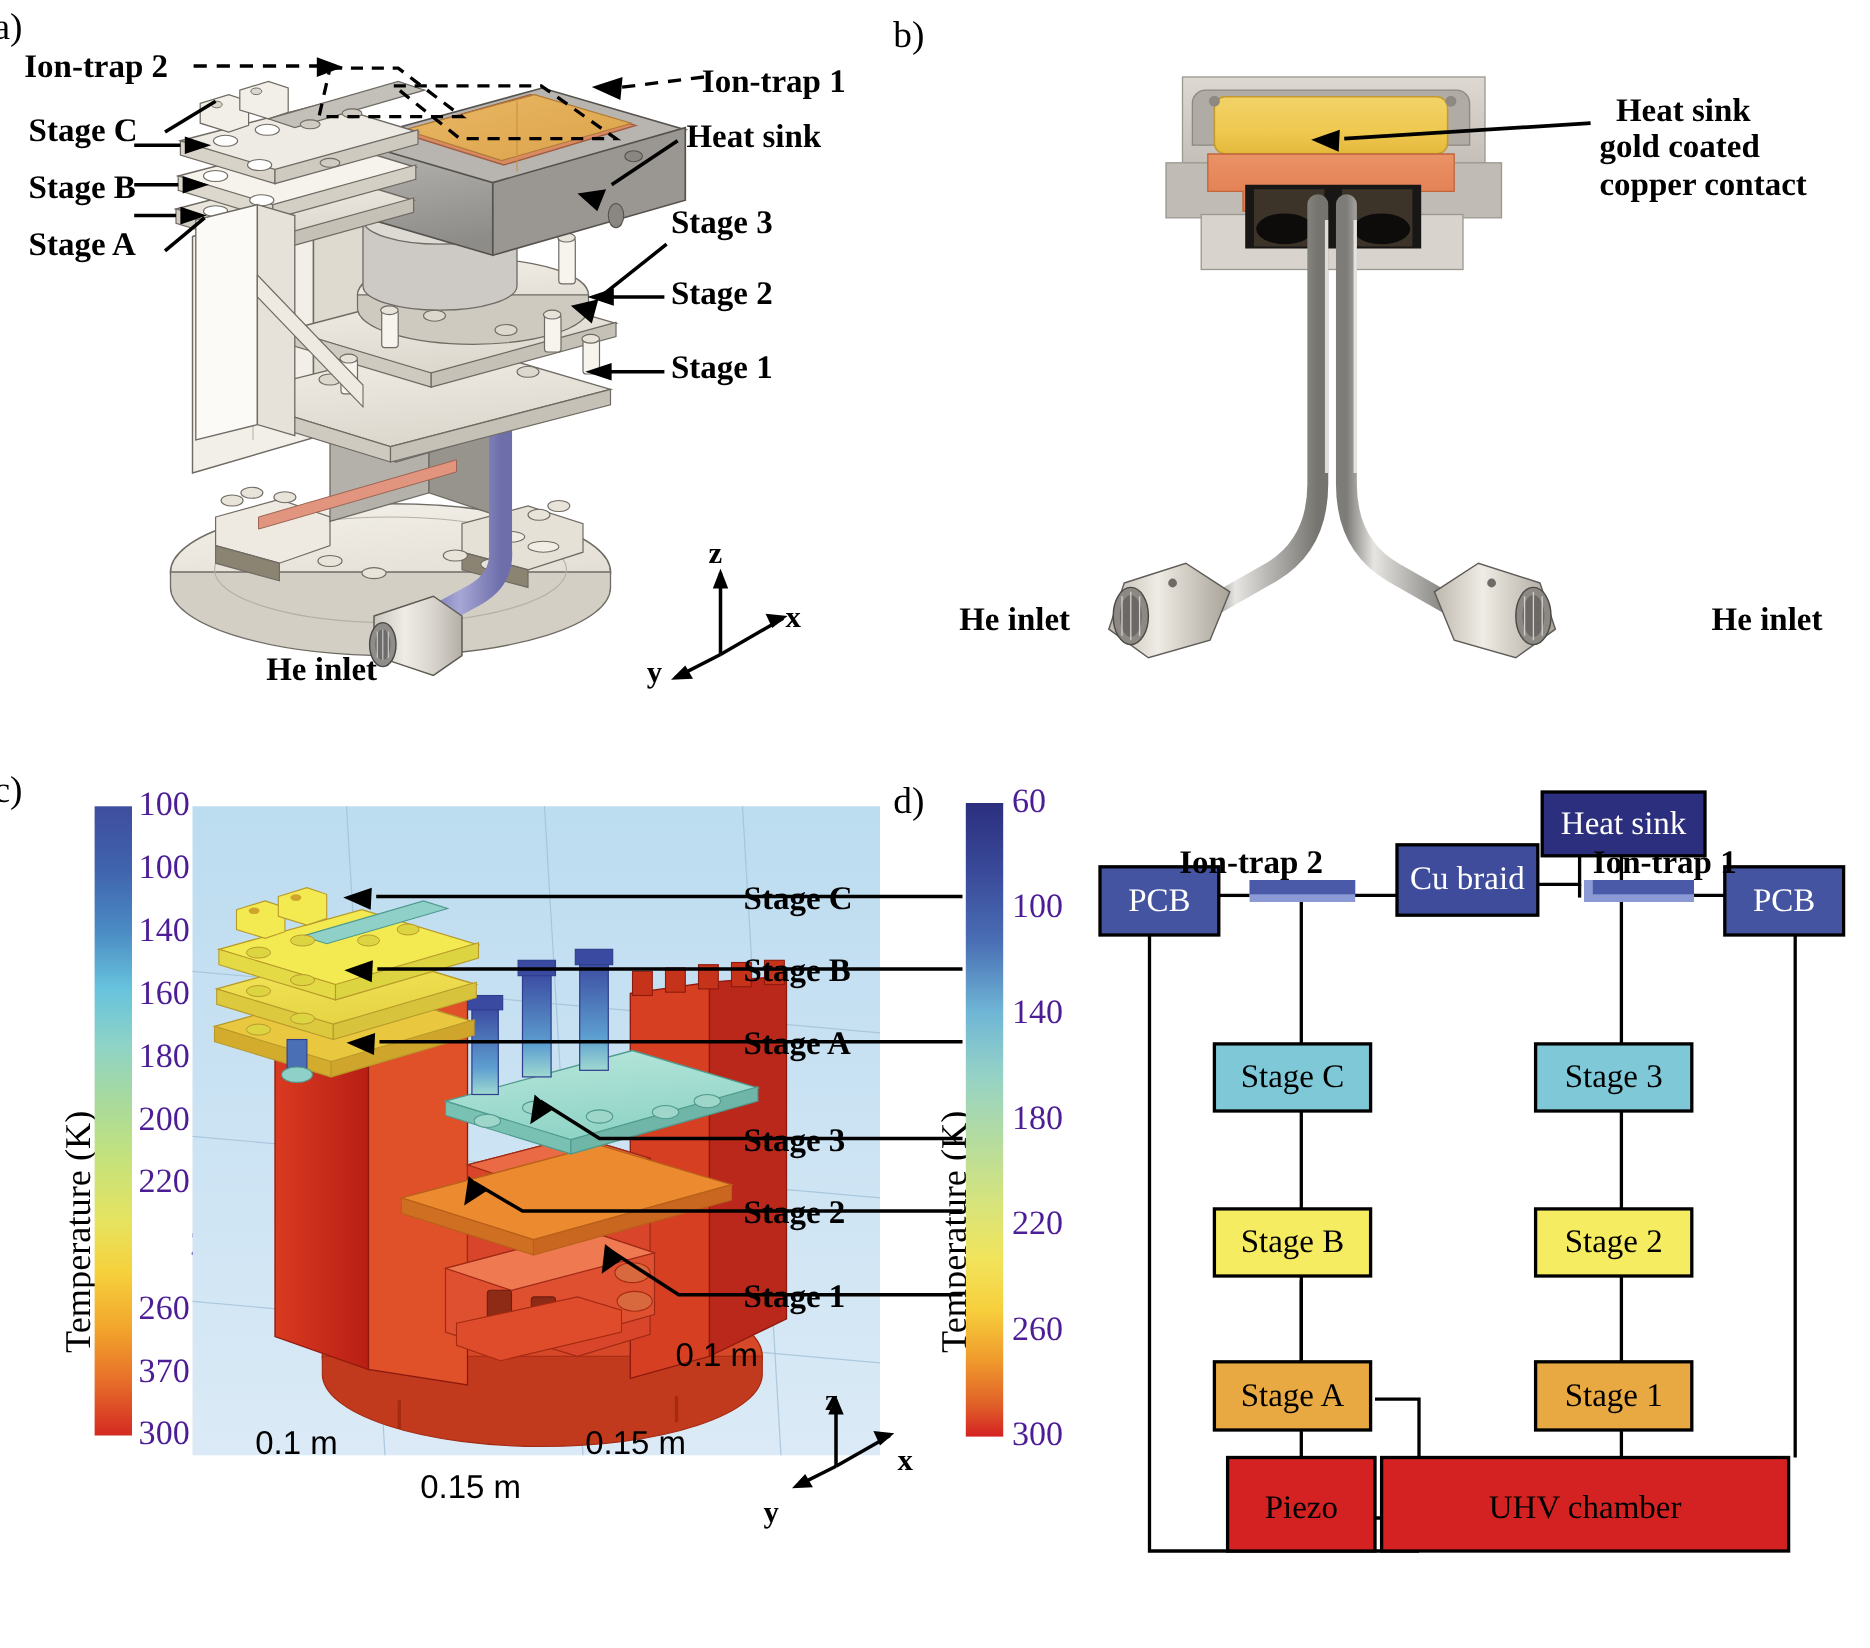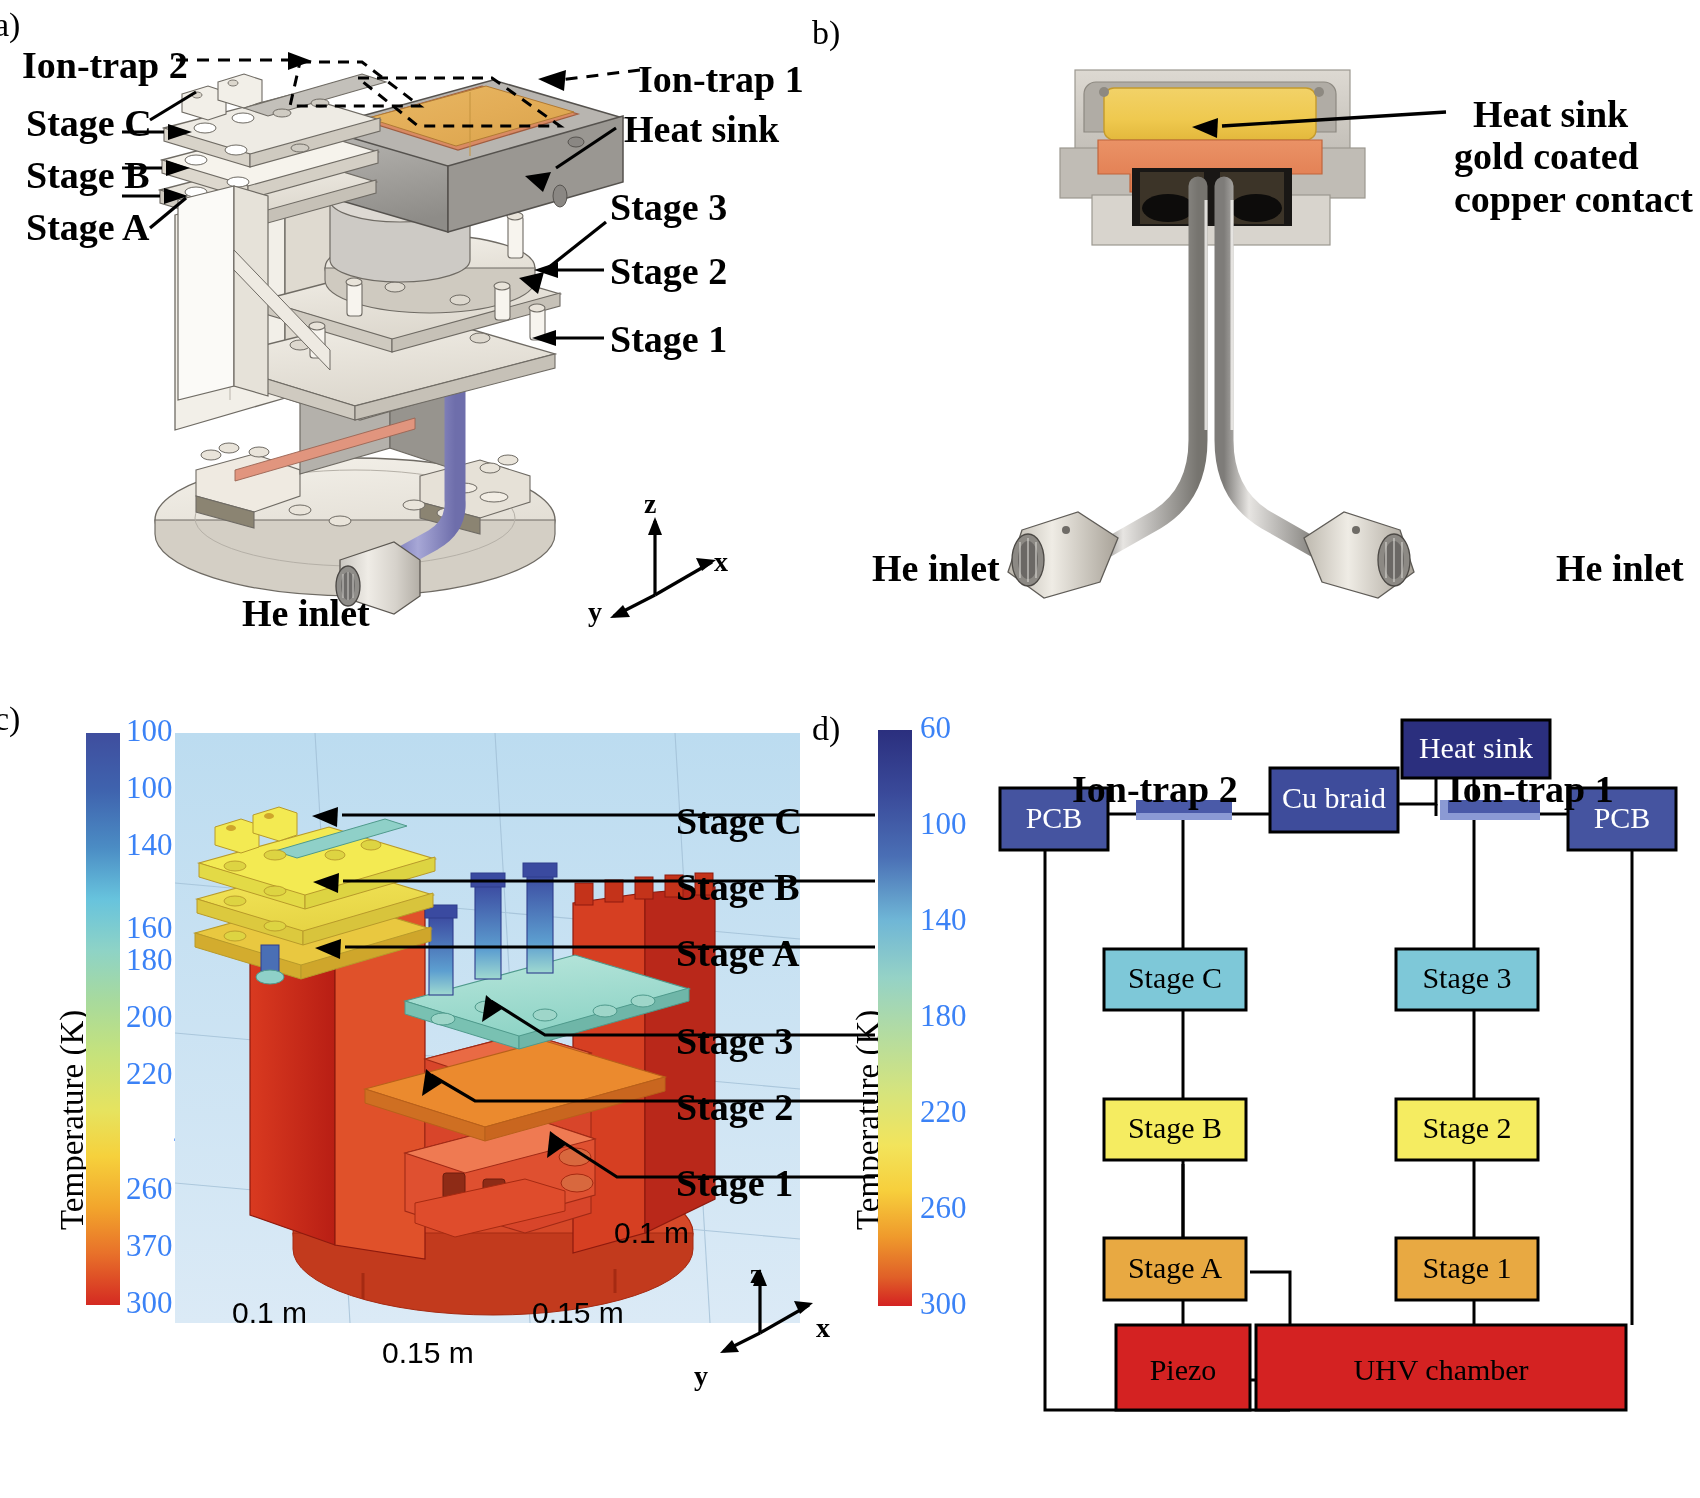--- a/index.html
+++ b/index.html
@@ -1,19 +1,19 @@
 <!DOCTYPE html>
 <html><head>
 <meta charset="utf-8">
 <style>
   html,body{margin:0;padding:0;background:#ffffff;}
   body{width:1700px;height:1498px;position:relative;font-family:"Liberation Serif",serif;color:#000;overflow:hidden;}
   .panel-letter{position:absolute;font-size:34px;font-family:"Liberation Serif",serif;font-weight:400;}
-  .lbl{position:absolute;font-family:"Liberation Serif",serif;font-weight:700;font-size:38px;line-height:1.12;white-space:pre;color:#000;}
-  .tick{position:absolute;font-family:"Liberation Serif",serif;font-weight:400;font-size:31px;color:#3b82f6;}
+  .lbl{position:absolute;font-family:"Liberation Serif",serif;font-weight:700;font-size:30px;line-height:1.12;white-space:pre;color:#000;}
+  .tick{position:absolute;font-family:"Liberation Serif",serif;font-weight:400;font-size:31px;color:#4c1d95;}
   svg{position:absolute;top:0;left:0;overflow:visible;}
   .cbtitle{position:absolute;font-family:"Liberation Serif",serif;font-weight:400;font-size:33px;
            transform-origin:0 0;transform:rotate(-90deg);white-space:nowrap;}
   .boxlabel{font-family:"Liberation Serif",serif;font-size:30px;}
   .dimlab{position:absolute;font-family:Liberation Sans, sans-serif;font-weight:400;font-size:30px;white-space:nowrap;}
 </style>
 </head>
 <body>
 
 <div class="panel-letter" style="left:-6px;top:6px;">a)</div>
@@ -354,21 +354,21 @@
 
 <div class="panel-letter" style="left:-6px;top:700px;">c)</div>
 
 <div class="cbtitle" style="left:54px;top:1230px;">Temperature (K)</div>
 <div style="position:absolute;left:86px;top:733px;width:34px;height:572px;
      background:linear-gradient(to bottom,#3f4e9e 0%,#3f63ae 10%,#4b8cc4 20%,#67c3dd 29%,#8ed3c6 38%,#a8da9c 47%,#c5e27c 56%,#e6e35f 66%,#f6d13c 74%,#f2a52c 83%,#e8712a 91%,#d42a22 100%);"></div>
 <div id="cticks-c">
     <div class="tick" style="left: 126px; top: 713px;">100</div>
     <div class="tick" style="left: 126px; top: 770.2px;">100</div>
     <div class="tick" style="left: 126px; top: 827.4px;">140</div>
-    <div class="tick" style="left: 126px; top: 884.6px; margin-top: 25px;">160</div>
+    <div class="tick" style="left: 126px; top: 884.6px;">160</div>
     <div class="tick" style="left: 126px; top: 941.8px;">180</div>
     <div class="tick" style="left: 126px; top: 999px;">200</div>
     <div class="tick" style="left: 126px; top: 1056.2px;">220</div>
     <div class="tick" style="left: 126px; top: 1113.4px; margin-left: 47px;">240</div>
     <div class="tick" style="left: 126px; top: 1170.6px;">260</div>
     <div class="tick" style="left: 126px; top: 1227.8px;">370</div>
     <div class="tick" style="left: 126px; top: 1285px;">300</div>
   </div>
 
 <svg width="700" height="620" style="left:175px;top:733px;">

